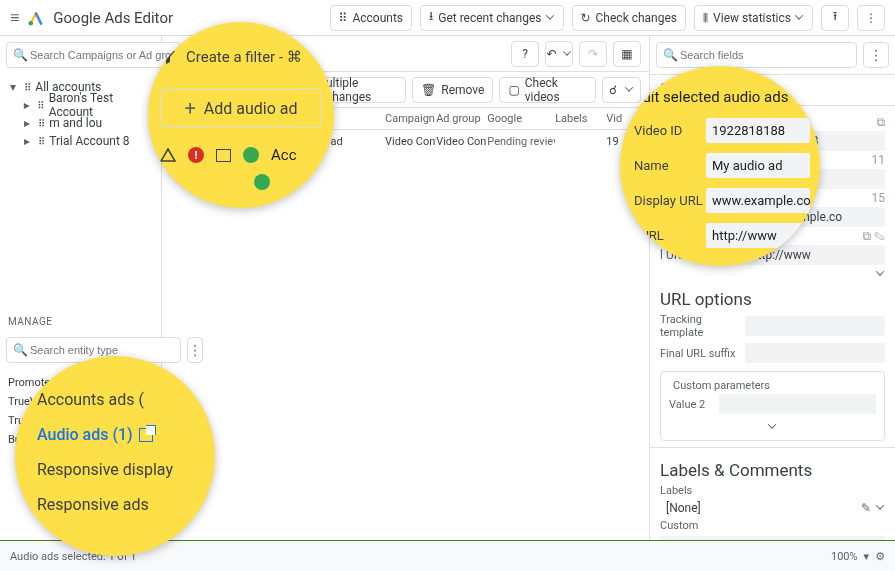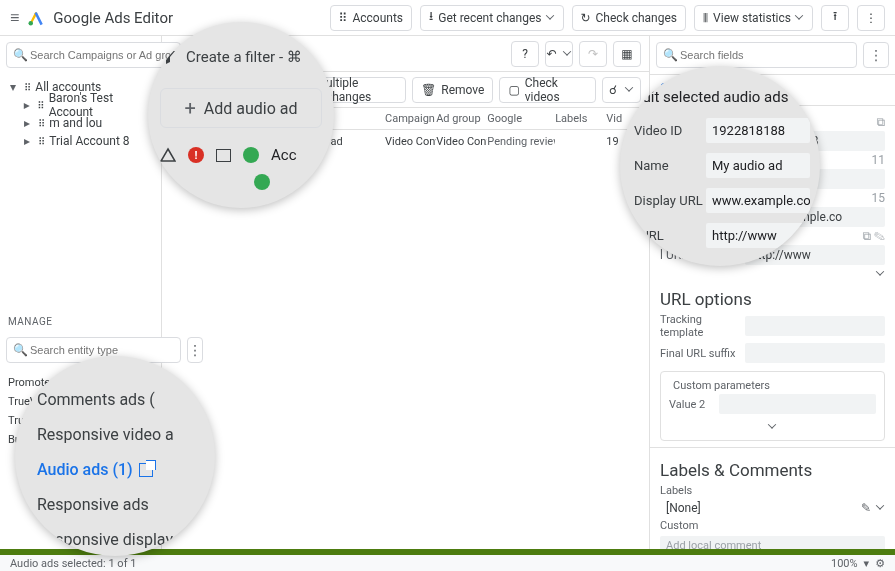--- a/index.html
+++ b/index.html
@@ -45,24 +45,24 @@
 .rfield{display:flex;align-items:center;padding:2px 10px;font-size:12px;color:#3c4043}
 .rfield .lab{width:85px;color:#5f6368}
 .rfield .val{flex:1}
 .readonly{background:#f1f3f4;border-radius:2px;padding:3px 6px}
 .rsect{padding:8px 10px 2px;font-size:17px;color:#3c4043}
 .fldset{border:1px solid #e0e0e0;border-radius:4px;margin:6px 10px;padding:6px 8px}
 .fldset-lab{font-size:11px;color:#5f6368;margin-top:-12px;background:#fff;display:inline-block;padding:0 4px}
 .rend{text-align:right;color:#9aa0a6;padding-right:10px}
 .hr{border-top:1px solid #e0e0e0;margin:4px 0}
 
-.ftr{position:absolute;left:0;right:0;bottom:0;height:22px;border-top:6px solid #4d7c0f;background:#f8f9fa;display:flex;align-items:center;padding:0 10px;color:#5f6368;font-size:11px}
+.ftr{position:absolute;left:0;right:0;bottom:0;height:31px;border-top:1px solid #4d7c0f;background:#f8f9fa;display:flex;align-items:center;padding:0 10px;color:#5f6368;font-size:11px}
 .ftr-spacer{flex:1}
 
-.bubble{position:absolute;border-radius:50%;background:#e5e5e5;box-shadow:0 2px 10px rgba(0,0,0,.25);overflow:hidden}
+.bubble{position:absolute;border-radius:50%;background:#fde047;box-shadow:0 2px 10px rgba(0,0,0,.25);overflow:hidden}
 .b1{left:148px;top:22px;width:186px;height:186px}
 .b2{left:15px;top:356px;width:200px;height:200px}
 .b3{left:620px;top:66px;width:200px;height:200px}
 .b1-inner{position:absolute;left:12px;top:20px;right:12px}
 .b1-filter{display:flex;align-items:center;gap:10px;color:#3c4043;font-size:15px;height:30px}
 .b1-add{margin:16px 0 18px;height:40px;border:1px solid #dadce0;border-radius:6px;display:flex;align-items:center;justify-content:center;gap:8px;font-size:16px;color:#3c4043}
 .b1-row{display:flex;align-items:center;gap:12px;font-size:15px}
 .circ{width:16px;height:16px;border-radius:50%}
 .red{background:#d93025}.green{background:#34a853}
 .sq{width:15px;height:13px;border:1.5px solid #3c4043}
@@ -305,28 +305,27 @@
       <span>Acc</span>
     </div>
     <div class="b1-row" style="padding-left:94px;margin-top:10px">
         <span class="circ green"></span>
       </div>
   </div>
 </div>
 
 <div class="bubble b2">
   <div class="b2-inner">
-    <div>Comments ads (</div>
-    <div>Responsive video a</div>
+    <div>Accounts ads (</div>
     <div class="b2-sel">
         <span>Audio ads (1)</span>
         <span class="ext-icon"></span>
       </div>
+    <div>Responsive display</div>
     <div>Responsive ads</div>
-    <div>Responsive display</div>
   </div>
 </div>
 
 <div class="bubble b3">
   <div class="b3-inner">
     <div class="b3-title">Edit selected audio ads</div>
     <div class="b3-row">
         <span class="lab">Video ID</span>
         <span class="val">1922818188</span>
       </div>

